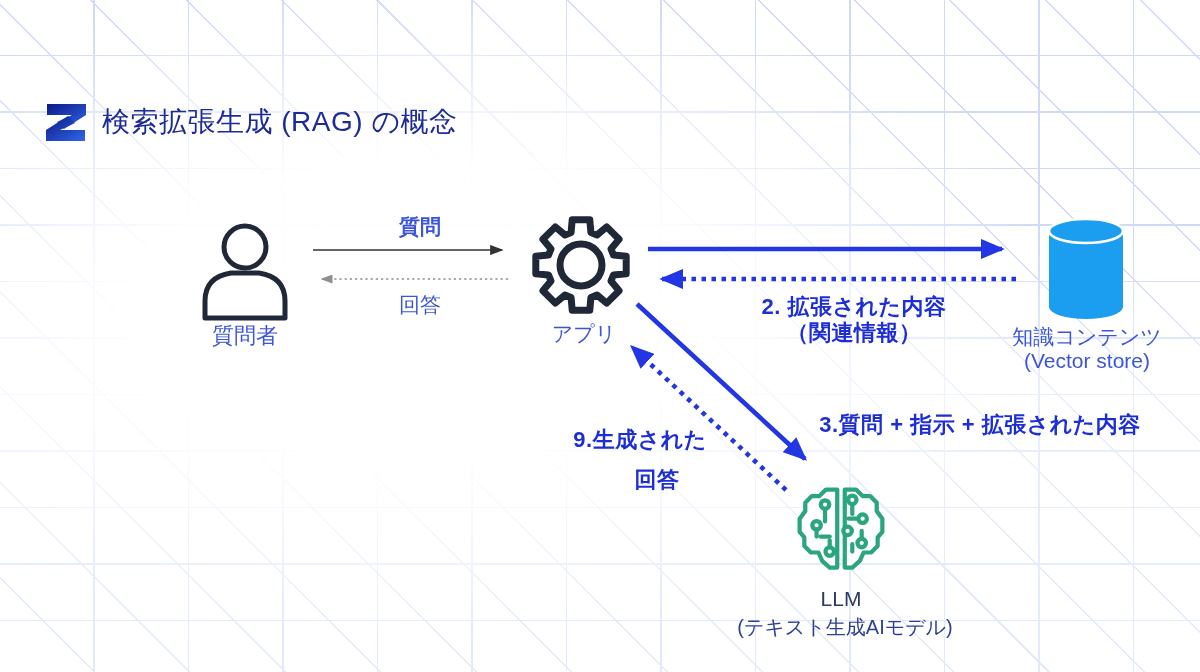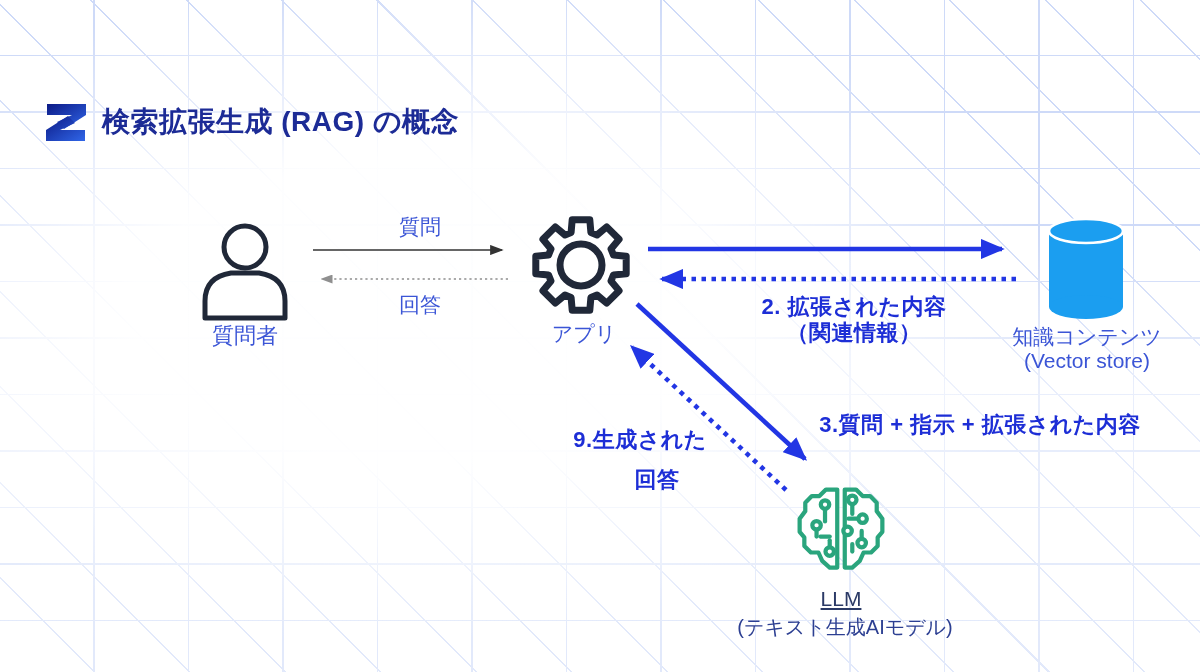--- a/index.html
+++ b/index.html
@@ -16,25 +16,25 @@
   .bg-fade{position:absolute;inset:0;z-index:1;
     background:
       radial-gradient(ellipse 640px 330px at 35% 46%, rgba(255,255,255,.96) 45%, rgba(255,255,255,0) 100%),
       linear-gradient(180deg, rgba(255,255,255,0) 0 36%, rgba(255,255,255,.55) 58%, rgba(255,255,255,.4) 100%);
   }
   .content{position:absolute;inset:0;z-index:2;}
 
   .abs{position:absolute;}
   .cx{transform:translateX(-50%);white-space:nowrap;}
 
-  .page-title{left:102px;top:103px;font-size:28px;font-weight:700;color:var(--title-navy);letter-spacing:.5px;}
+  .page-title{left:102px;top:103px;font-size:28px;font-weight:400;color:var(--title-navy);letter-spacing:.5px;}
   .lbl{color:var(--label-blue);font-size:21px;}
   .lbl-sm{color:var(--label-blue);font-size:21px;text-align:right;}
   .step{color:var(--step-blue);font-size:22px;font-weight:700;letter-spacing:.5px;}
-  .llm-main{color:var(--llm-navy);font-size:21px;text-decoration:underline;}
+  .llm-main{color:var(--llm-navy);font-size:21px;}
   .llm-sub{color:var(--llm-sub-blue);font-size:20px;}
 
   svg{display:block;}
 </style>
 </head>
 <body>
 
 <div class="canvas">
   <div class="bg-pattern"></div>
   <div class="bg-fade"></div>
@@ -72,21 +72,21 @@
       <line x1="637" y1="304" x2="805" y2="459" stroke="var(--arrow-blue)" stroke-width="4.6" marker-end="url(#mBlue)"></line>
       <line x1="786" y1="490" x2="632" y2="347" stroke="var(--arrow-blue)" stroke-width="4.6" stroke-dasharray="4.5 5.5" marker-end="url(#mBlue)"></line>
     </svg>
 
     <svg class="abs" style="left:193px;top:221px;" width="104" height="100" viewBox="0 0 104 100">
       <circle cx="52" cy="26" r="21" fill="#fff" stroke="var(--icon-dark)" stroke-width="5"></circle>
       <path d="M12,97 L12,80 Q12,56 38,52 L66,52 Q92,56 92,80 L92,97 Z" fill="#fff" stroke="var(--icon-dark)" stroke-width="5" stroke-linejoin="round"></path>
     </svg>
     <div class="abs cx lbl" style="left:245px;top:321px;font-size:22px;">質問者</div>
 
-    <div class="abs cx lbl" style="left:420px;top:213px;">質問</div>
+    <div class="abs cx lbl" style="left:420px;top:213px;font-weight:bold;">質問</div>
     <div class="abs cx lbl" style="left:420px;top:291px;">回答</div>
 
     <svg class="abs" style="left:528px;top:212px;" width="106" height="106" viewBox="0 0 106 106">
       <path id="gear-outline" d="M85.5,43.1 L98.2,44.2 L98.2,61.8 L85.5,62.9 L83.0,69.0 L91.1,78.7 L78.7,91.1 L69.0,83.0 L62.9,85.5 L61.8,98.2 L44.2,98.2 L43.1,85.5 L37.0,83.0 L27.3,91.1 L14.9,78.7 L23.0,69.0 L20.5,62.9 L7.8,61.8 L7.8,44.2 L20.5,43.1 L23.0,37.0 L14.9,27.3 L27.3,14.9 L37.0,23.0 L43.1,20.5 L44.2,7.8 L61.8,7.8 L62.9,20.5 L69.0,23.0 L78.7,14.9 L91.1,27.3 L83.0,37.0 Z" fill="#fff" stroke="var(--icon-dark)" stroke-width="7" stroke-linejoin="round"></path>
       <circle cx="53" cy="53" r="21" fill="#fff" stroke="var(--icon-dark)" stroke-width="7"></circle>
     </svg>
     <div class="abs cx lbl" style="left:584px;top:320px;">アプリ</div>
 
     <div class="abs cx step" style="left:854px;top:292px;">2. 拡張された内容</div>
     <div class="abs cx step" style="left:854px;top:318px;">（関連情報）</div>

